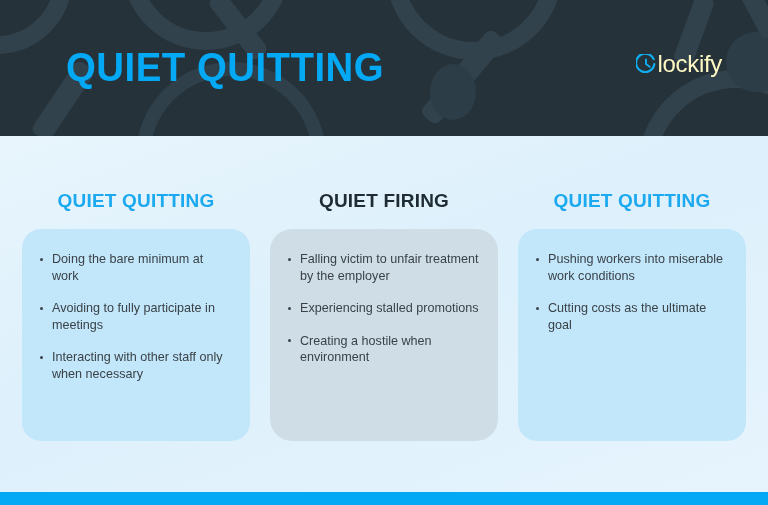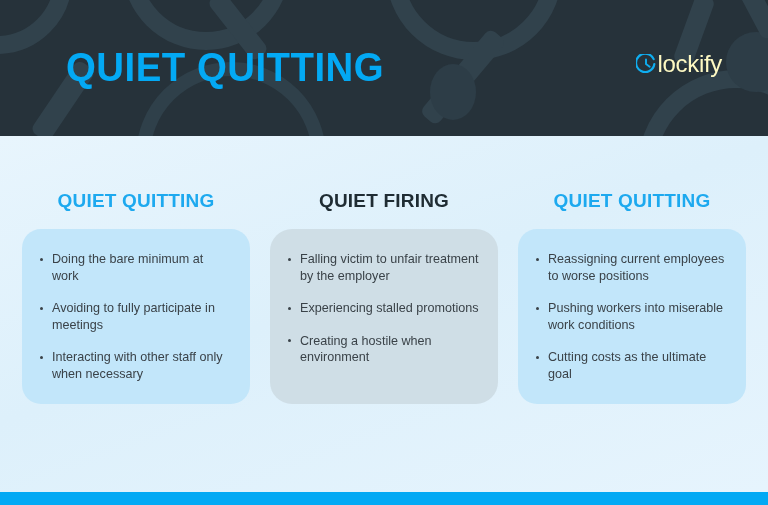--- a/index.html
+++ b/index.html
@@ -62,21 +62,21 @@
 
   .col-title{
     text-align:center; font-size:19px; font-weight:bold;
     letter-spacing:0.2px; height:38px; line-height:38px;
     margin-top:46px;
   }
   .col-title.accent{ color:#1da9ef; }
   .col-title.dark{ color:#1f2c33; }
 
   .card{
-    margin-top:9px; height:175px; border-radius:19px;
+    margin-top:9px; height:212px; border-radius:19px;
     padding:22px 17px 10px 17px;
   }
   .card.blue{ background:#c2e6fa; }
   .card.grey{ background:#cfdee6;border-radius:22px; }
 
   .bullets{ list-style:none; }
   .bullets li{
     position:relative; padding-left:13px;
     font-size:12.6px; line-height:16.5px; color:#3a4248;
     margin-bottom:16px;
@@ -148,21 +148,20 @@
           <li><span class="dotmark"></span><span>Experiencing stalled promotions</span></li>
           <li><span class="dotmark"></span><span>Creating a hostile when environment</span></li>
         </ul>
       </div>
     </div>
 
     <div class="col">
       <div class="col-title accent">QUIET QUITTING</div>
       <div class="card blue">
         <ul class="bullets">
-          <li><span class="dotmark"></span><span>Reassigning current employees to worse positions</span></li>
           <li><span class="dotmark"></span><span>Pushing workers into miserable work conditions</span></li>
           <li><span class="dotmark"></span><span>Cutting costs as the ultimate goal</span></li>
         </ul>
       </div>
     </div>
 
   </div>
 </div>
 
 <div class="footer-bar"></div>

